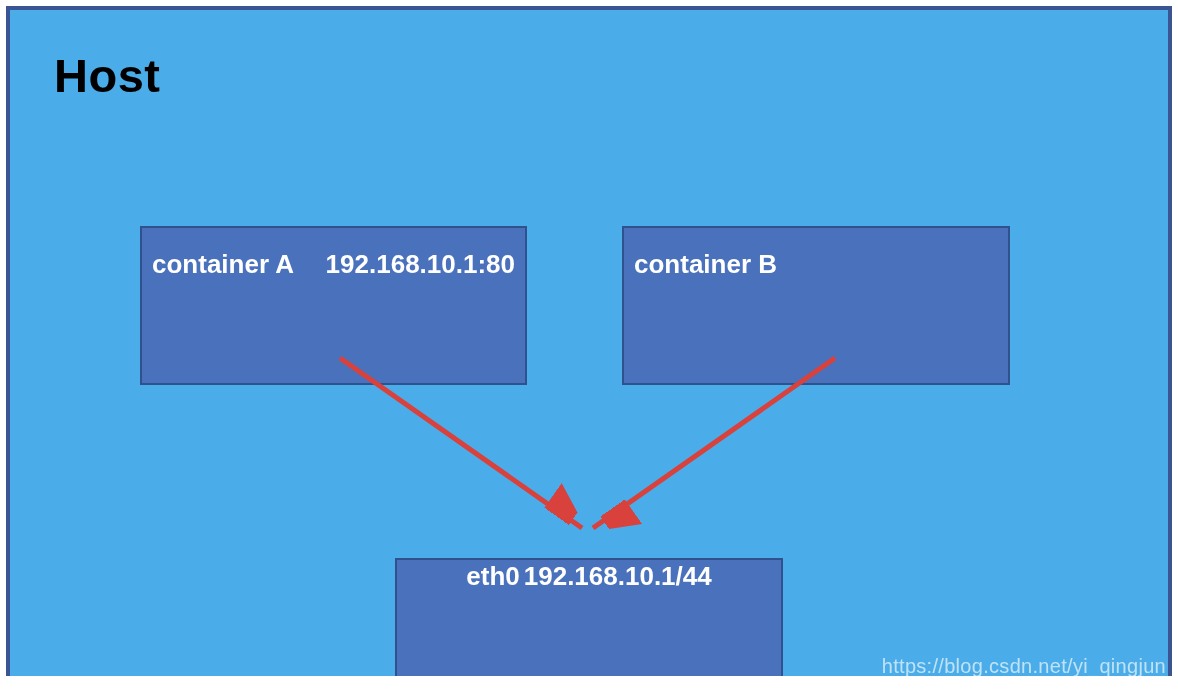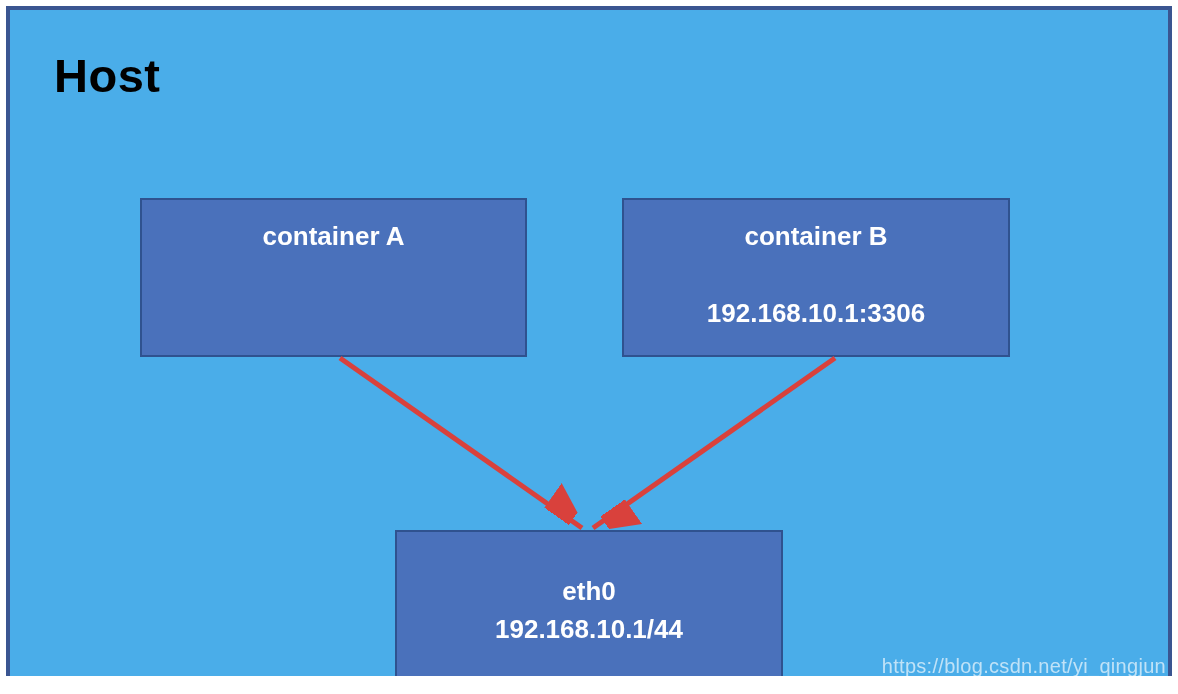--- a/index.html
+++ b/index.html
@@ -33,23 +33,23 @@
     color: var(--host-title, #000000);
     letter-spacing: 0.5px;
   }
   .node {
     position: absolute;
     background: var(--node-fill, #4a71bb);
     border: 2px solid var(--node-border, #2f528f);
     box-sizing: border-box;
     color: var(--node-text, #ffffff);
     font-weight: 700;
-    text-align: center;
     display: flex;
-    flex-direction: column;
+    flex-direction: row;
+    margin-top: 28px;
   }
   .node-container {
     justify-content: space-between;
     padding: 20px 10px 24px 10px;
   }
   .node-a { left: 130px; top: 188px; width: 387px; height: 159px; }
   .node-b { left: 612px; top: 188px; width: 388px; height: 159px; gap: 20px; }
   .node-eth0 {
     left: 385px; top: 520px; width: 388px; height: 162px;
     justify-content: center;
@@ -84,25 +84,25 @@
 </style>
 </head>
 <body>
 
 <div class="page">
   <div class="host">
     <div class="host-title">Host</div>
 
     <div class="node node-container node-a">
       <div class="node-title">container A</div>
+      <div class="node-address">192.168.10.1:80</div>
     </div>
 
     <div class="node node-container node-b">
       <div class="node-title">container B</div>
-      <div class="node-address">192.168.10.1:3306</div>
     </div>
 
     <div class="node node-eth0">
       <div class="node-title">eth0</div>
       <div class="node-address">192.168.10.1/44</div>
     </div>
 
     <div class="watermark">https://blog.csdn.net/yi_qingjun</div>
   </div>
 

